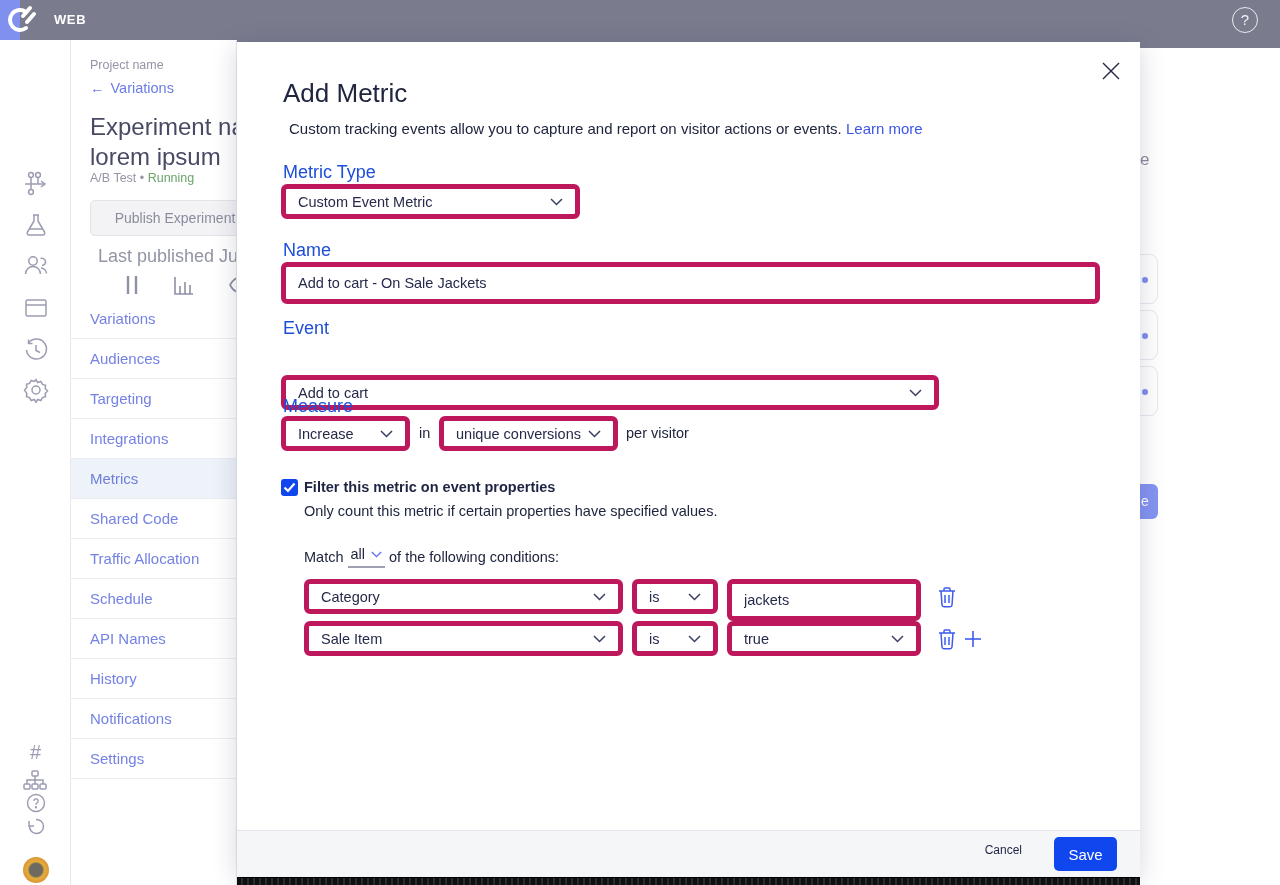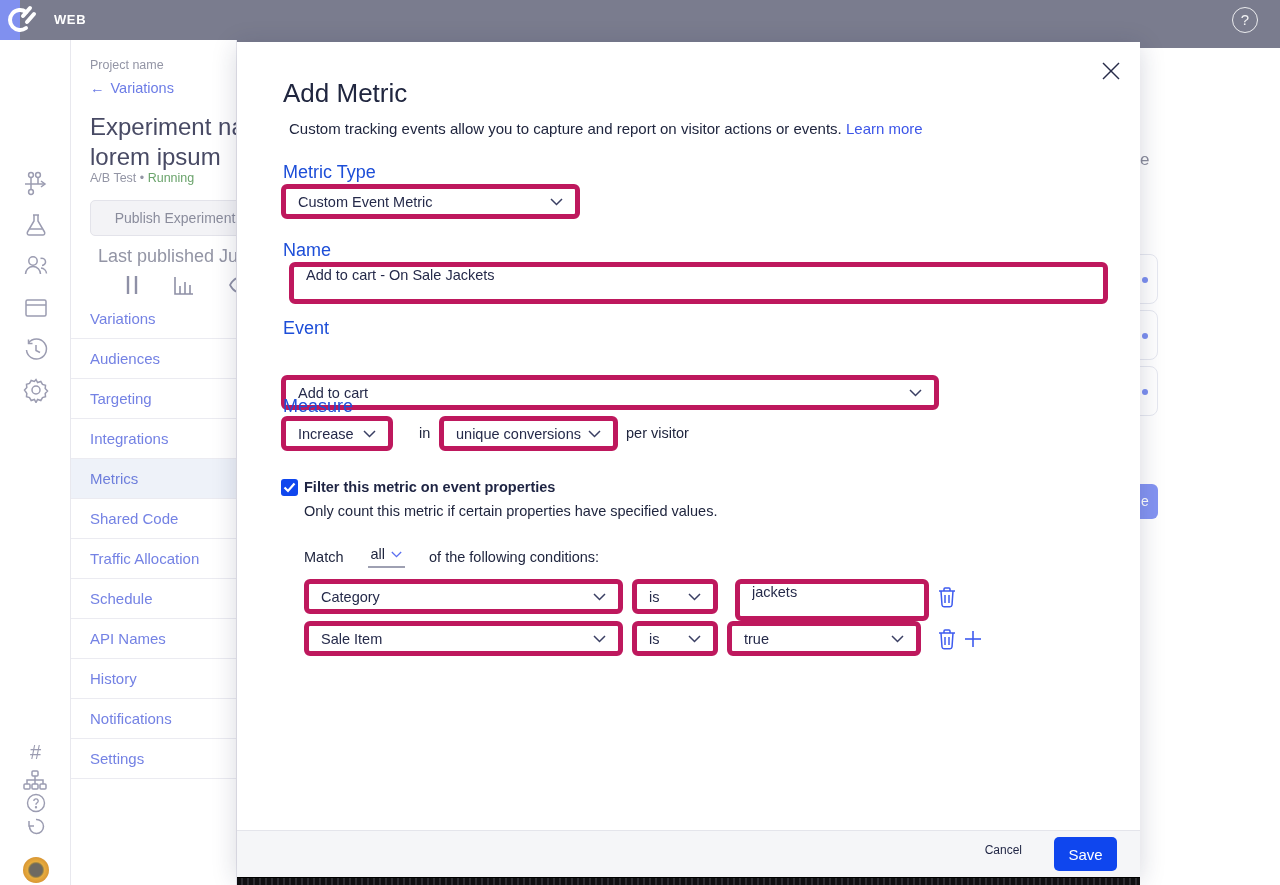--- a/index.html
+++ b/index.html
@@ -63,33 +63,33 @@
     color:#262b49; }
   .m-title { position:absolute; left:46px; top:36px; font-size:26px; font-weight:400; color:#20263f; }
   .m-sub { position:absolute; left:52px; top:78px; font-size:15px; color:#20263f; }
   .link { color:#3d56e8; cursor:pointer; }
   .f-label { position:absolute; left:46px; font-size:18px; color:#1d4ed8; }
   .field { position:absolute; height:35px; border:5px solid #be185d; border-radius:6px;
     background:#fff; font-size:14.5px; color:#252a4a; }
   .selectbox { display:flex; align-items:center; padding:0 12px; cursor:pointer; }
   .selectbox .sel-text { flex:1; white-space:nowrap; overflow:hidden; }
   .chev { width:13px; height:8px; flex:none; color:#3a3f63; }
-  .textfield { padding:16px 12px; display:flex; align-items:flex-end;margin-left:8px; }
+  .textfield { padding:16px 12px; display:flex; align-items:center; }
   .textfield input { border:none; outline:none; width:100%; font:inherit; color:inherit; background:transparent; }
   .inline-word { position:absolute; font-size:14.5px; color:#20263f; }
 
   .checkbox { position:absolute; left:44px; top:437px; width:17px; height:17px; background:#0f46ee;
     border-radius:3px; cursor:pointer; }
   .checkbox svg { position:absolute; left:2px; top:3px; width:13px; height:11px; color:#fff; }
   .chk-label { position:absolute; left:67px; top:437px; font-size:14.5px; font-weight:bold; color:#1e2443; cursor:pointer; }
   .chk-desc { position:absolute; left:67px; top:461px; font-size:14.5px; color:#20263f; }
 
   .match-row { position:absolute; left:67px; top:504px; font-size:14.5px; color:#20263f;
     display:flex; align-items:center; }
-  .match-select { display:inline-flex; align-items:center; gap:6px; margin:0 24px;
+  .match-select { display:inline-flex; align-items:center; gap:6px; margin:0 4px;
     border-bottom:2px solid #9ea0b2; padding:0 3px 4px 3px; cursor:pointer; }
   .match-select .chev { color:#5b6ff0; width:11px; height:7px; }
 
   .cond-row { position:absolute; left:67px; height:35px; }
   .cond-prop { left:0; width:319px; }
   .cond-op { left:328px; width:86px; }
   .cond-val { left:423px; width:194px; }
   .cond-row .field { top:0; }
   .row-icon { position:absolute; top:7px; width:20px; height:22px; color:#3e5bef; cursor:pointer; }
 
@@ -254,21 +254,21 @@
 
   <div class="f-label" style="top:276px">Event</div>
   <div class="field selectbox" style="left:44px; top:310px; width:658px;margin-top:23px;">
     <span class="sel-text">Add to cart</span>
     <svg class="chev" viewBox="0 0 13 8" fill="none" stroke="currentColor" stroke-width="1.5">
         <path d="M1 1 L6.5 6.5 L12 1"></path>
       </svg>
   </div>
 
   <div class="f-label" style="top:354px">Measure</div>
-  <div class="field selectbox" style="left:44px; top:374px; width:112px;">
+  <div class="field selectbox" style="left:44px; top:374px; width:129px;">
     <span class="sel-text">Increase</span>
     <svg class="chev" viewBox="0 0 13 8" fill="none" stroke="currentColor" stroke-width="1.5">
         <path d="M1 1 L6.5 6.5 L12 1"></path>
       </svg>
   </div>
   <span class="inline-word" style="left:182px; top:383px;">in</span>
   <div class="field selectbox" style="left:202px; top:374px; width:179px;">
     <span class="sel-text">unique conversions</span>
     <svg class="chev" viewBox="0 0 13 8" fill="none" stroke="currentColor" stroke-width="1.5">
         <path d="M1 1 L6.5 6.5 L12 1"></path>

